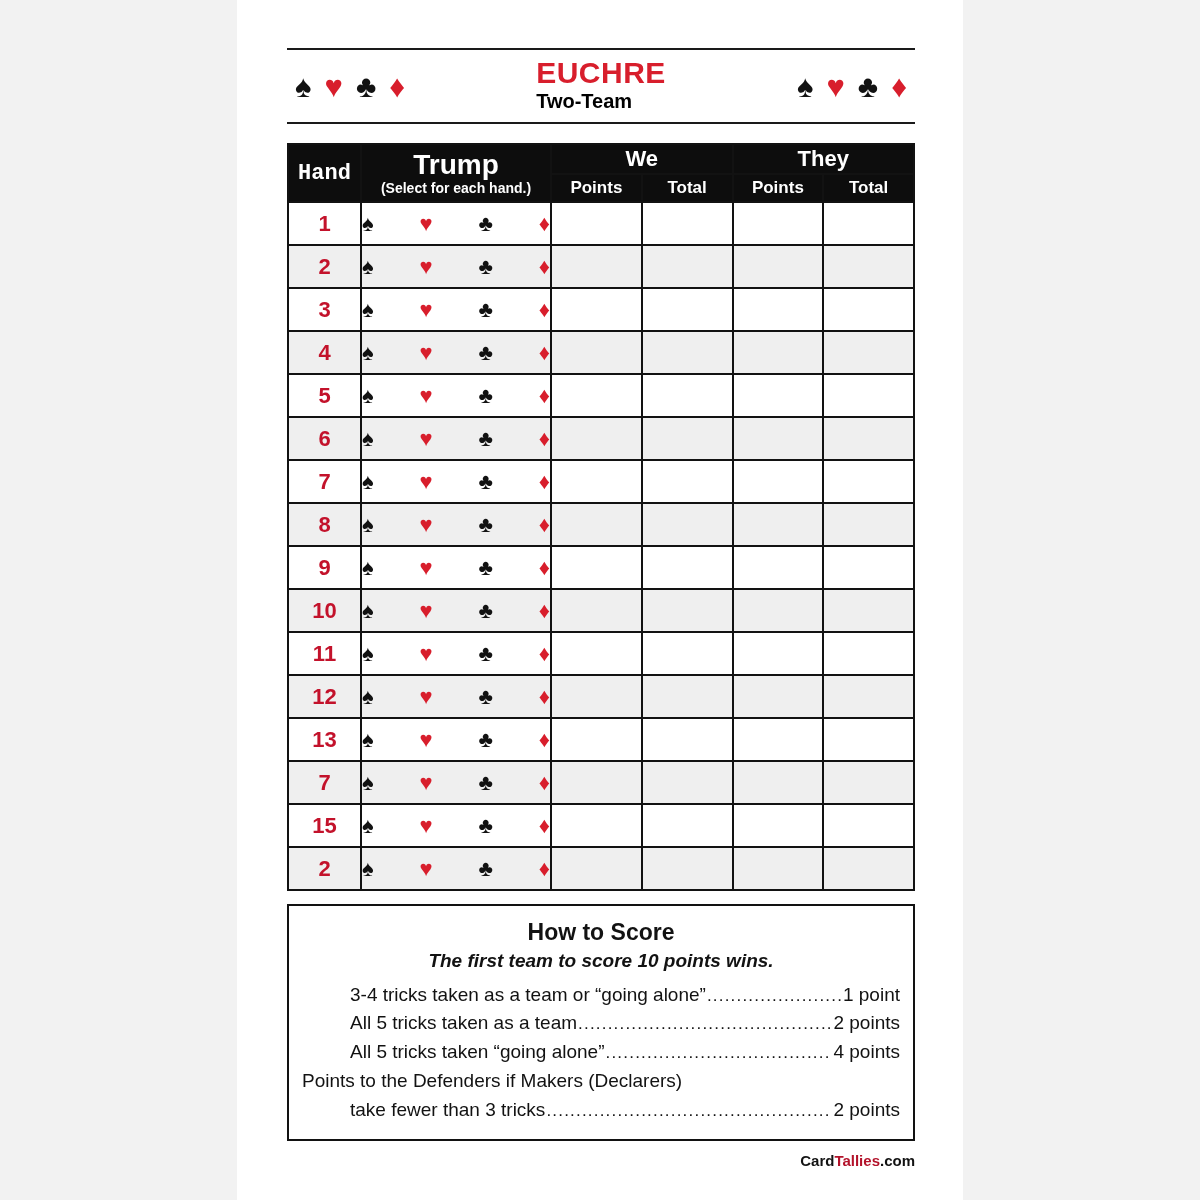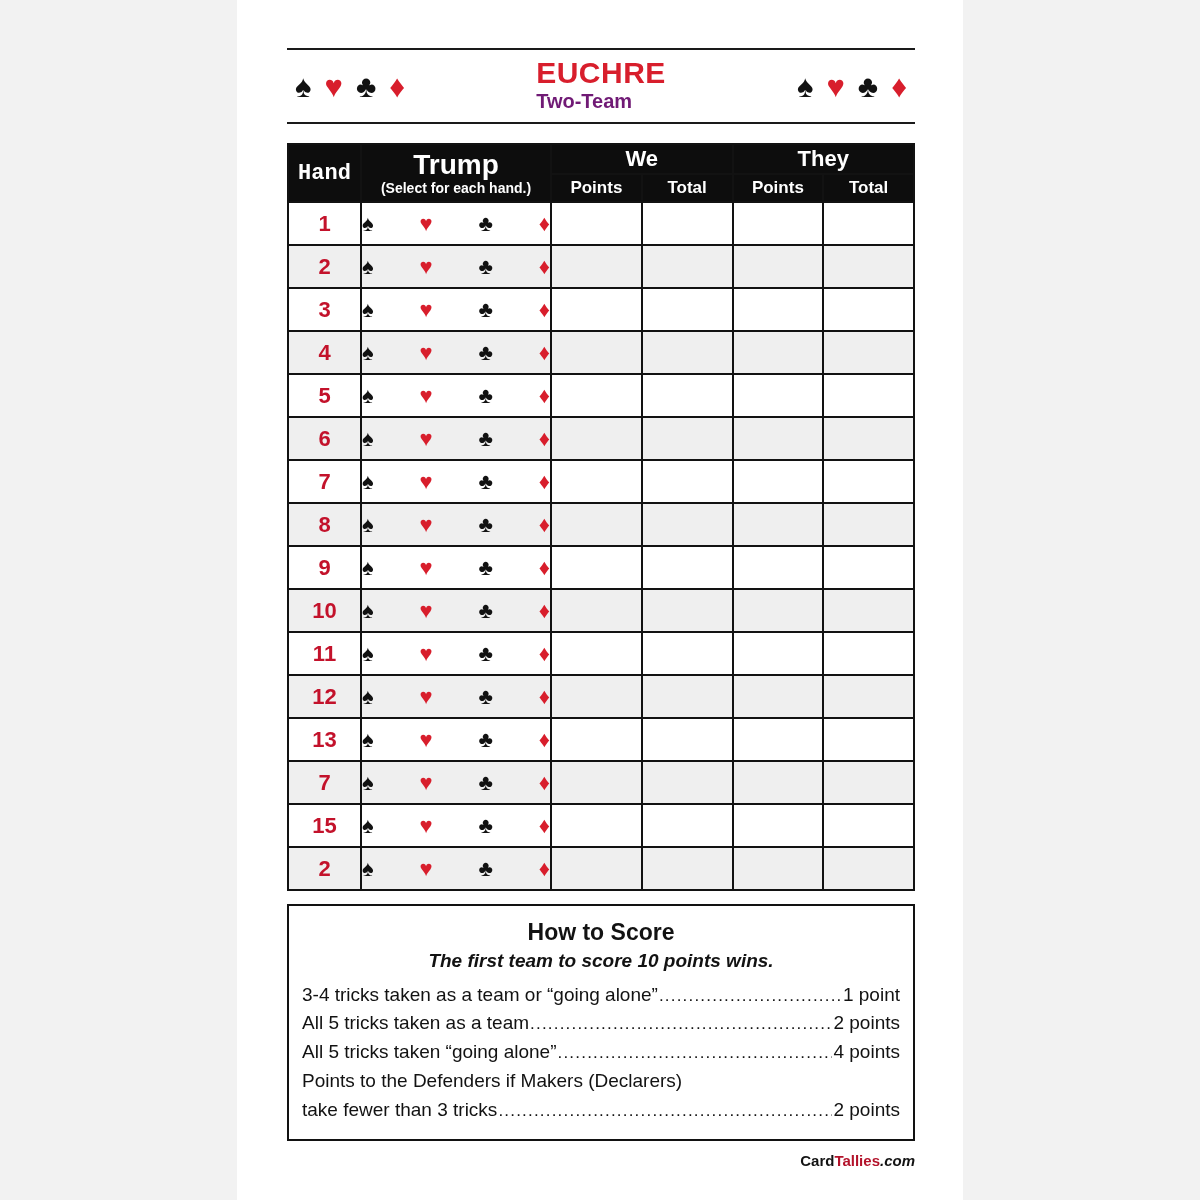--- a/index.html
+++ b/index.html
@@ -43,21 +43,21 @@
   .red { color: #d81e2c; }
   #titletext { text-align: left; flex: 0 0 auto; padding-bottom: 2px; }
   #gamename {
     color: #d81e2c;
     font-size: 30px;
     font-weight: bold;
     letter-spacing: 0.5px;
     line-height: 1.05;
   }
   #gamesub {
-    color: #701a75;
+    color: #000000;
     font-size: 20px;
     font-weight: bold;
     line-height: 1.15;
     margin-top: 1px;
   }
 
   
   #scoretable {
     margin-top: 19px;
     width: 628px;
@@ -130,20 +130,21 @@
     margin-top: 3px;
     margin-bottom: 9px;
   }
   .rule {
     display: flex;
     align-items: baseline;
     font-size: 19px;
     color: #121212;
     line-height: 1.52;
     white-space: nowrap;
+    margin-left: 48px;
   }
   .rule .lead {
     flex: 1 1 auto;
     overflow: hidden;
     white-space: nowrap;
     margin: 0 1px;
     letter-spacing: 1.2px;
     font-size: 17px;
   }
   .rule .val { flex: 0 0 auto; }
@@ -152,21 +153,21 @@
   
   #footer {
     margin-top: 11px;
     width: 628px;
     text-align: right;
     font-size: 15px;
     font-weight: bold;
   }
   #footer .c1 { color: #121212; }
   #footer .c2 { color: #b3122a; }
-  #footer .c3 { color: #121212; font-style: italic; }
+  #footer .c3 { color: #121212; }
 </style>
 </head>
 <body>
 
 <div id="page">
   <div id="sheet">
     <div id="inner">
 
       <div id="titleband">
         <div class="suitrow">

